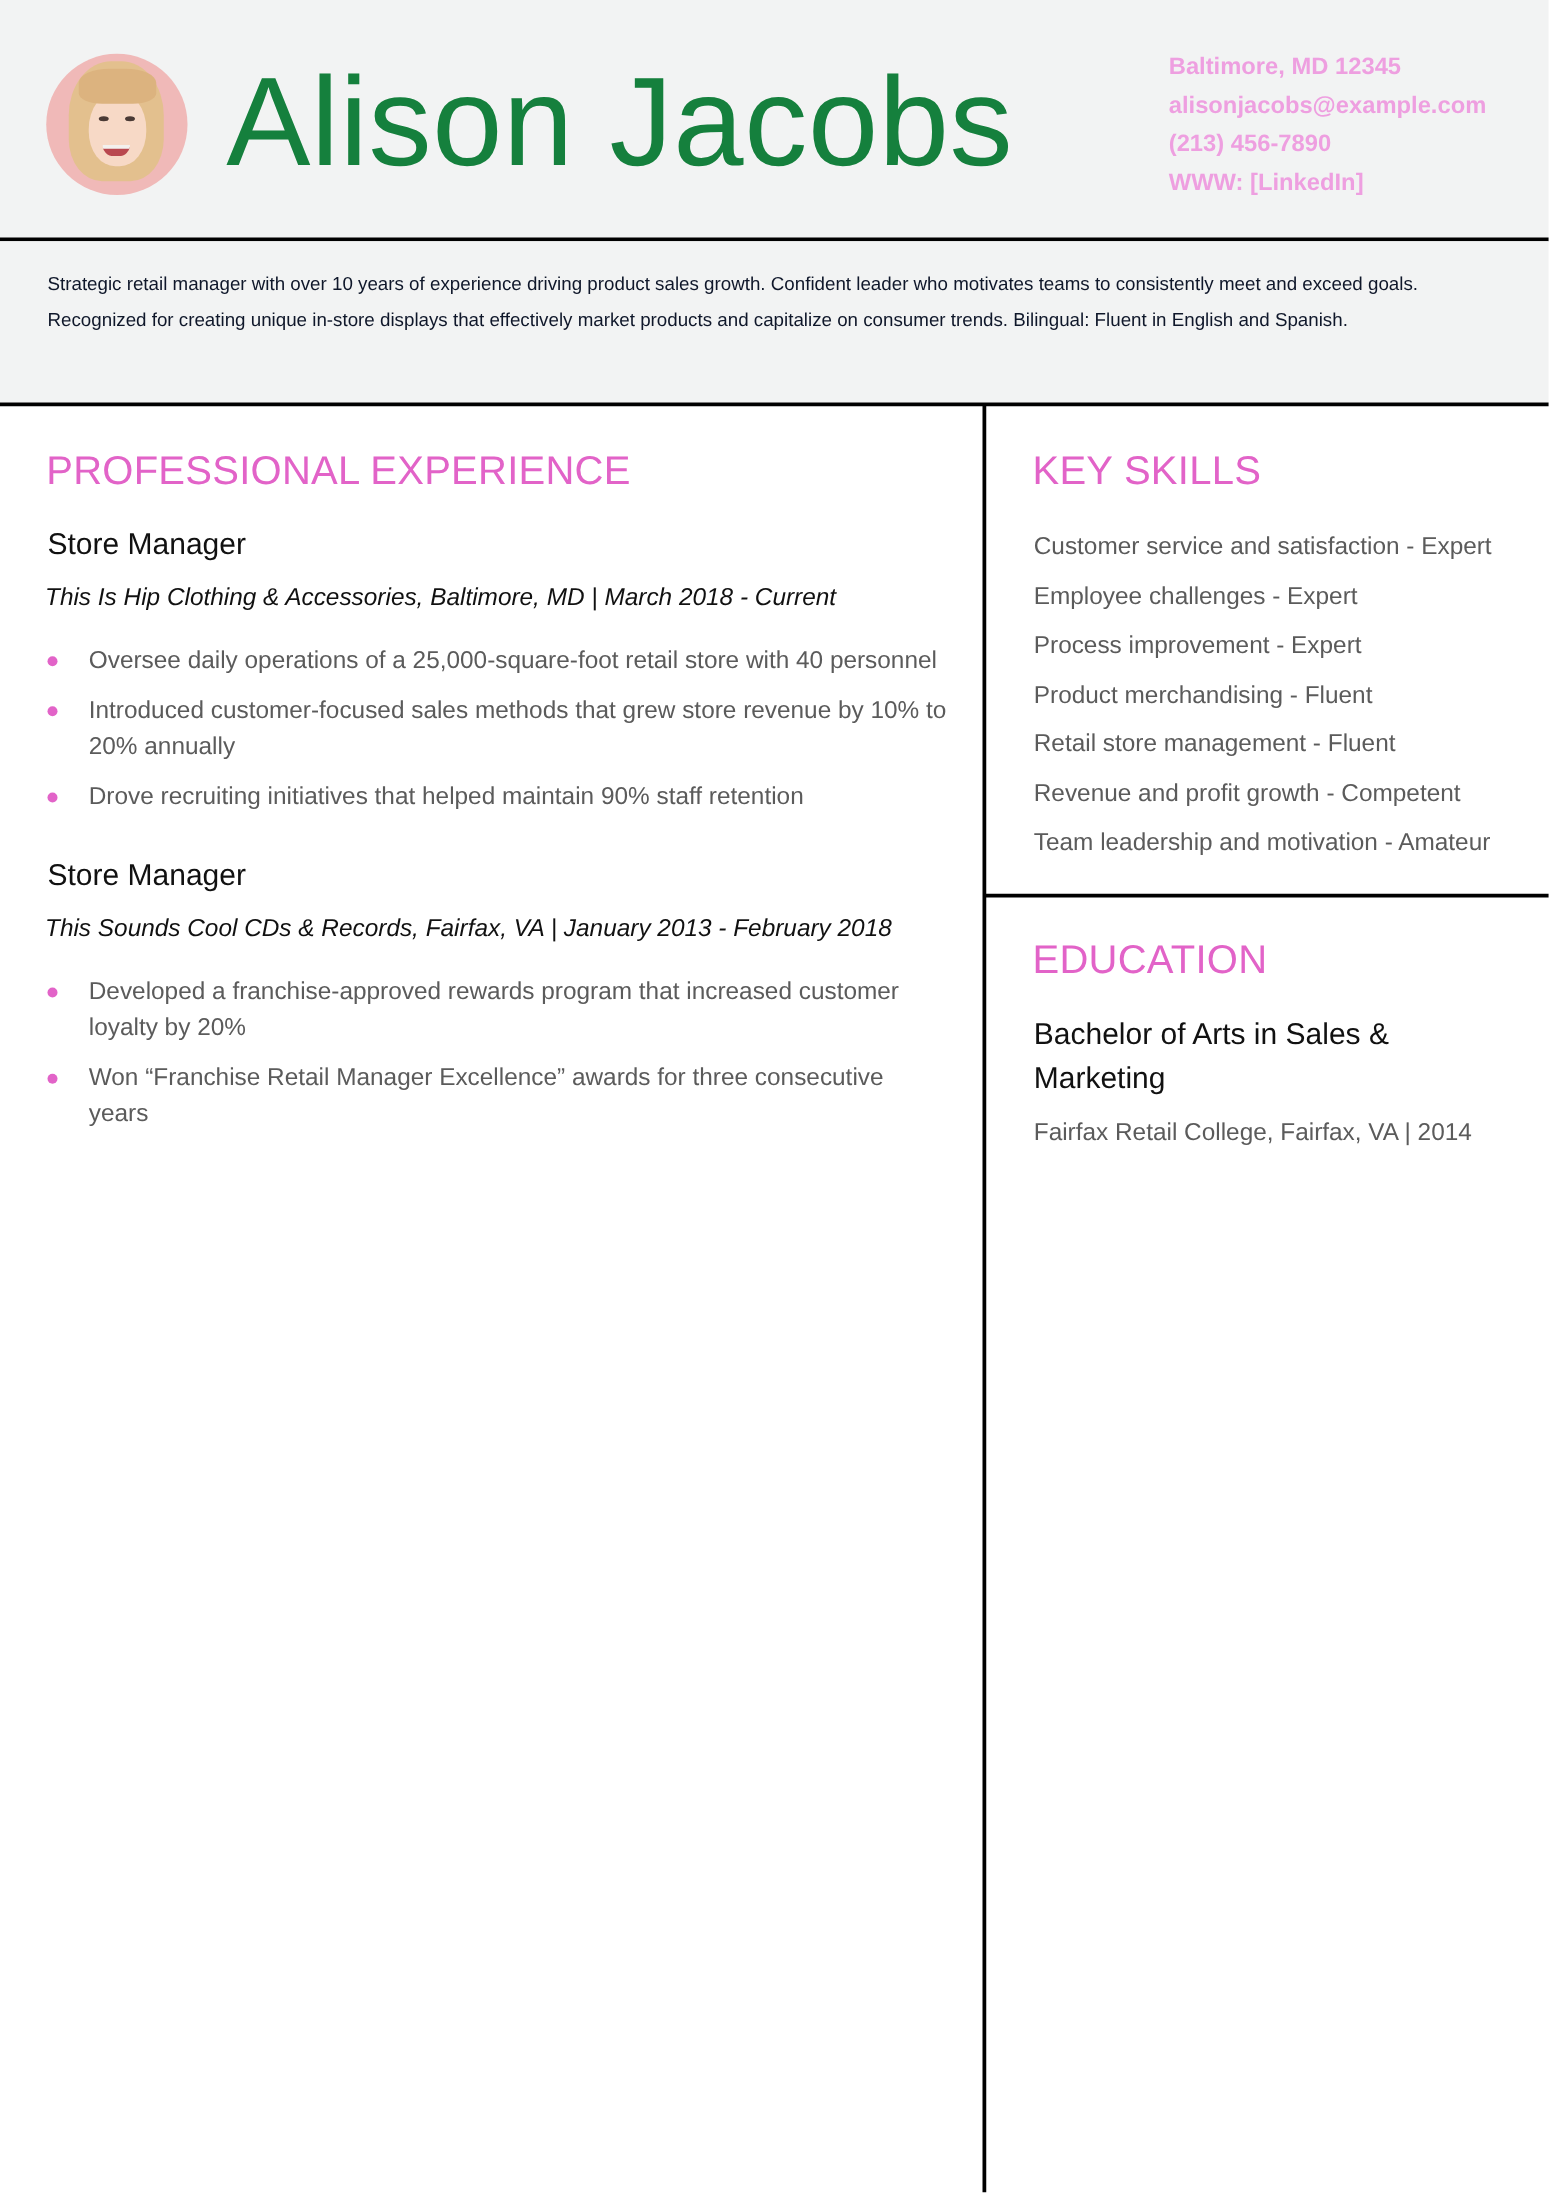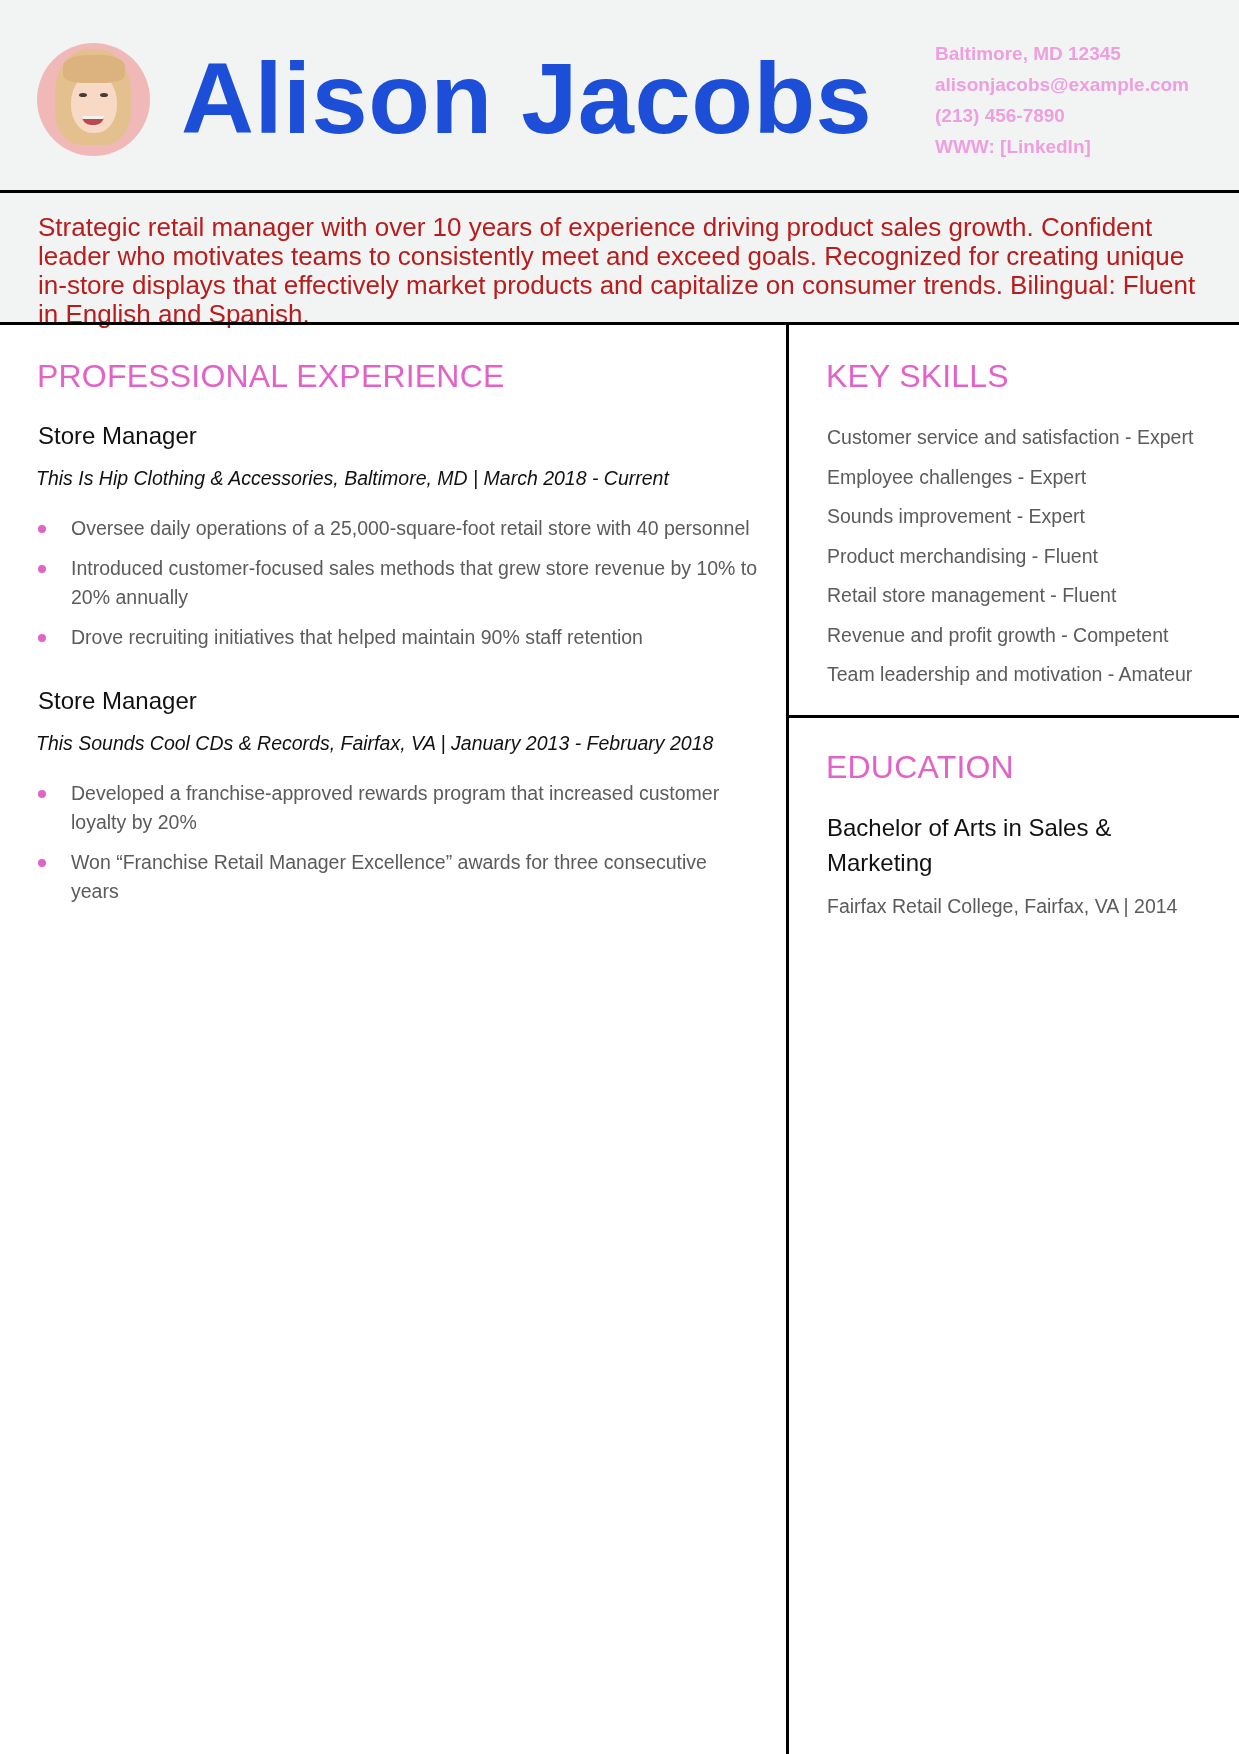--- a/index.html
+++ b/index.html
@@ -8,30 +8,30 @@
 
   .header { position: absolute; left: 0; top: 0; width: 1239px; height: 191px; background: #f2f3f3; }
   .avatar { position: absolute; left: 37px; top: 43px; width: 113px; height: 113px; border-radius: 50%;
             background: radial-gradient(circle at 50% 45%, #f6dcc8 0 22%, #e8c49a 23% 38%, #f0b9b8 39% 100%); overflow: hidden; }
   .avatar .hair { position: absolute; left: 18px; top: 6px; width: 76px; height: 96px; border-radius: 45% 45% 35% 35%; background: #e3c08e; }
   .avatar .face { position: absolute; left: 34px; top: 30px; width: 46px; height: 60px; border-radius: 50% 50% 46% 46%; background: #f7d9c6; }
   .avatar .bangs { position: absolute; left: 26px; top: 12px; width: 62px; height: 28px; border-radius: 40% 40% 30% 30%; background: #dcb37f; }
   .avatar .eye { position: absolute; top: 50px; width: 8px; height: 4px; border-radius: 50%; background: #4a3a35; }
   .avatar .mouth { position: absolute; left: 45px; top: 73px; width: 22px; height: 9px; border-radius: 0 0 12px 12px; background: #b9484f; border-top: 3px solid #f3f1ee; }
 
-  .name { position: absolute; left: 181px; top: 38px; font-size: 101px; line-height: 120px; font-weight: 700;
-          color: #1d4ed8; letter-spacing: 0.5px; font-family: "Liberation Sans", sans-serif; }
+  .name { position: absolute; left: 181px; top: 38px; font-size: 101px; line-height: 120px; font-weight: 400;
+          color: #15803d; letter-spacing: 0.5px; font-family: "Liberation Sans", sans-serif; }
 
   .contact { position: absolute; left: 935px; top: 38px; font-size: 19px; line-height: 31px; color: #ee9fe0; font-weight: 700; }
   .contact div { white-space: nowrap; }
 
   .rule-top { position: absolute; left: 0; top: 190px; width: 1239px; height: 3px; background: #000; }
 
   .summary { position: absolute; left: 0; top: 193px; width: 1239px; height: 129px; background: #f2f3f3; }
-  .summary p { position: absolute; left: 38px; top: 20px; width: 1170px; font-size: 26px; line-height: 29px; color: #b91c1c; }
+  .summary p { position: absolute; left: 38px; top: 20px; width: 1170px; font-size: 15px; line-height: 29px; color: #0f172a; }
 
   .rule-mid { position: absolute; left: 0; top: 322px; width: 1239px; height: 3px; background: #000; }
   .vdivider { position: absolute; left: 786px; top: 324px; width: 3px; height: 1430px; background: #000; }
   .rdivider { position: absolute; left: 788px; top: 715px; width: 451px; height: 3px; background: #000; }
 
   .section-title { position: absolute; font-size: 32px; line-height: 40px; color: #e263c8; font-weight: normal; letter-spacing: 0.2px; }
   .job-title { position: absolute; left: 38px; font-size: 24px; line-height: 30px; color: #111; }
   .job-meta { position: absolute; left: 36px; font-size: 19.5px; line-height: 26px; color: #111; font-style: italic; }
   .bullets { position: absolute; left: 38px; width: 720px; list-style: none; }
   .bullets li { position: relative; padding-left: 33px; font-size: 19.5px; line-height: 29px; color: #5b5b5b; margin-bottom: 11px; }
@@ -86,21 +86,21 @@
 <div class="job-meta" style="top:730px;">This Sounds Cool CDs &amp; Records, Fairfax, VA | January 2013 - February 2018</div>
 <ul class="bullets" style="top:779px;">
   <li><span class="dot"></span><span>Developed a franchise-approved rewards program that increased customer loyalty by 20%</span></li>
   <li><span class="dot"></span><span>Won “Franchise Retail Manager Excellence” awards for three consecutive years</span></li>
 </ul>
 
 <h2 class="section-title" style="left:826px; top:356px;text-align:right;">KEY SKILLS</h2>
 <ul class="skills">
   <li>Customer service and satisfaction - Expert</li>
   <li>Employee challenges - Expert</li>
-  <li>Sounds improvement - Expert</li>
+  <li>Process improvement - Expert</li>
   <li>Product merchandising - Fluent</li>
   <li>Retail store management - Fluent</li>
   <li>Revenue and profit growth - Competent</li>
   <li>Team leadership and motivation - Amateur</li>
 </ul>
 
 <h2 class="section-title" style="left:826px; top:747px;">EDUCATION</h2>
 <div class="degree">Bachelor of Arts in Sales &amp; Marketing</div>
 <div class="school">Fairfax Retail College, Fairfax, VA | 2014</div>
 

